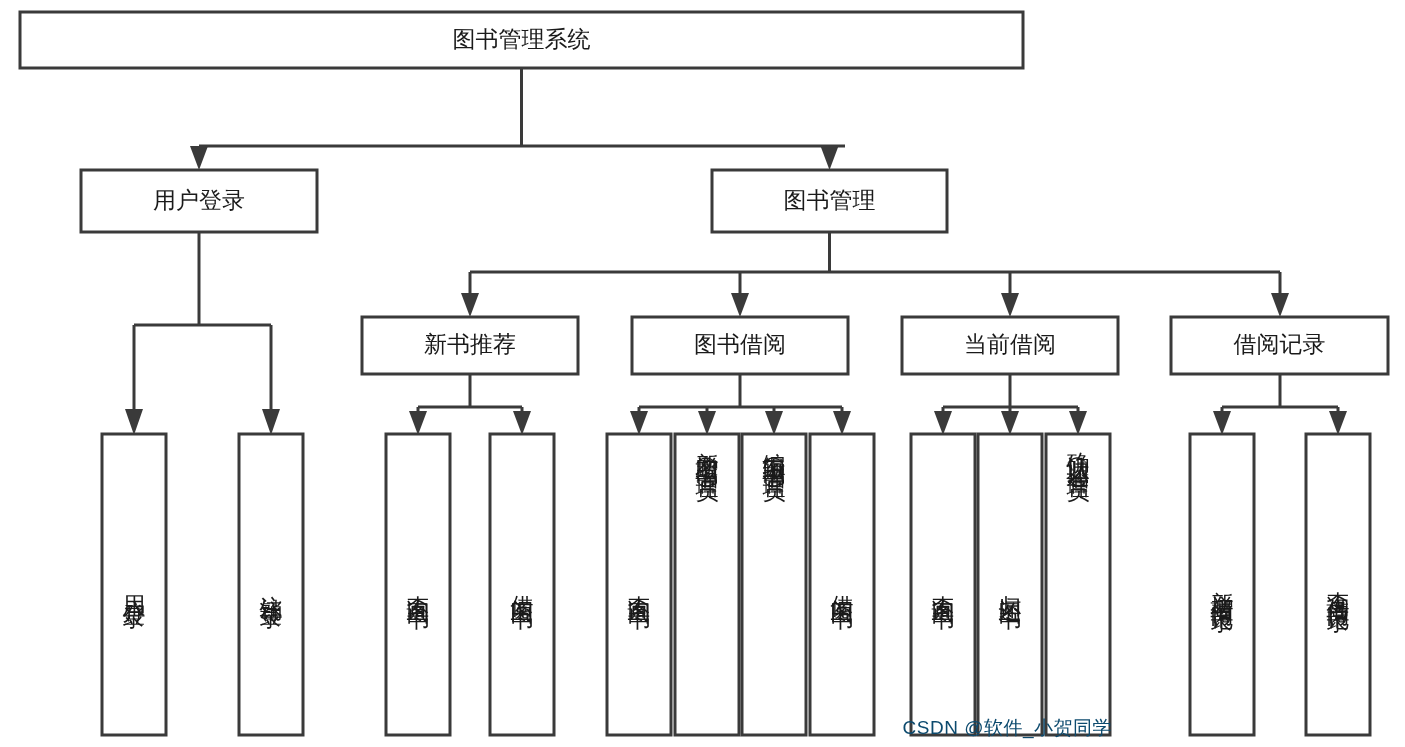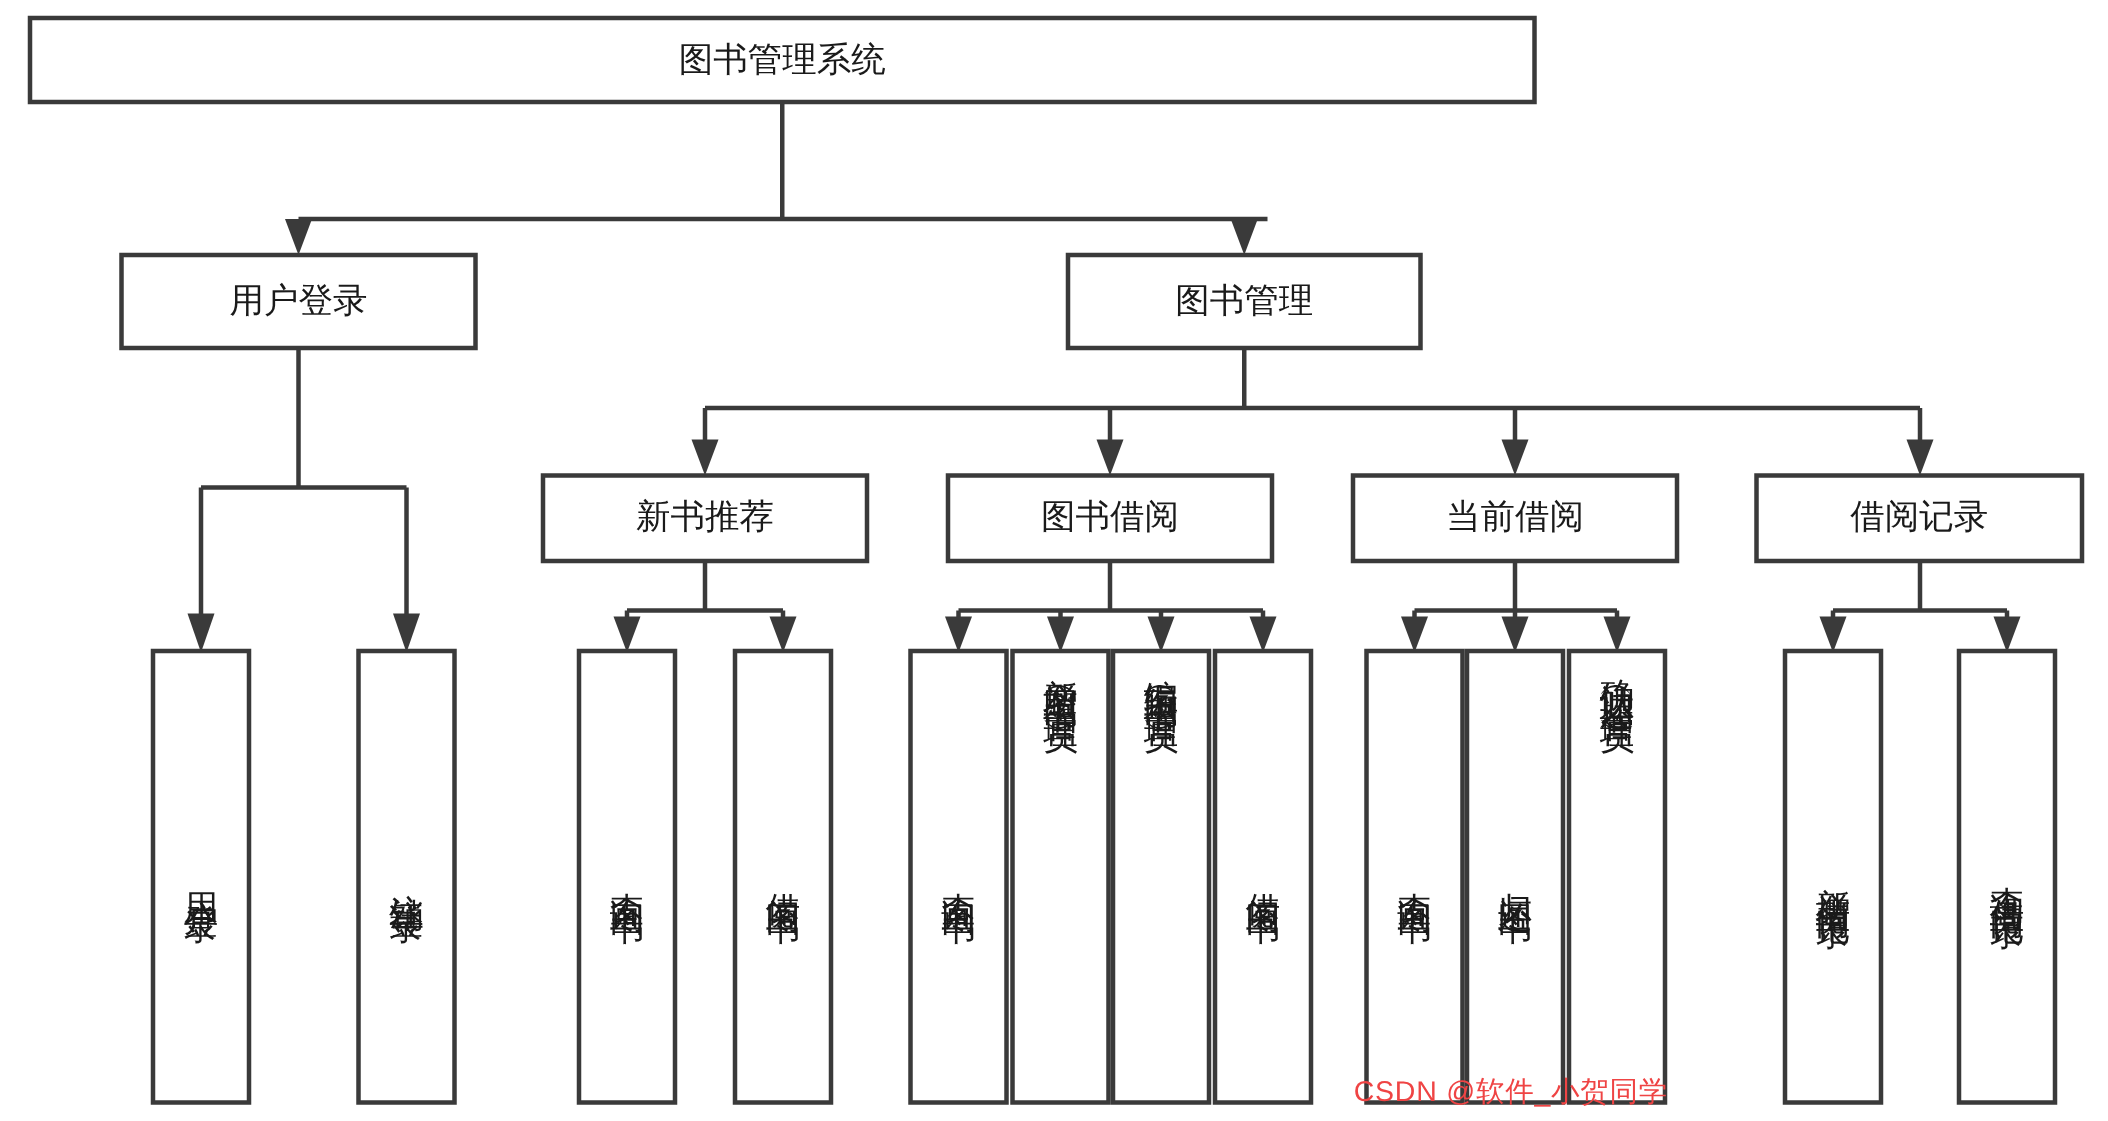--- a/index.html
+++ b/index.html
@@ -72,21 +72,21 @@
     letter-spacing: 4px;
     white-space: nowrap;
     text-align: center;
   }
   .watermark {
     position: absolute;
     right: 8px;
     bottom: 6px;
     font-family: "Liberation Sans", "DejaVu Sans", sans-serif;
     font-size: 19px;
-    color: #ef4444;
+    color: #0c4a6e;
     letter-spacing: 0.5px;
     white-space: nowrap;
   }
 </style>
 </head>
 <body>
 
 <div id="diagram-root">
 
   <svg id="flow" viewBox="0 0 1405 747">

